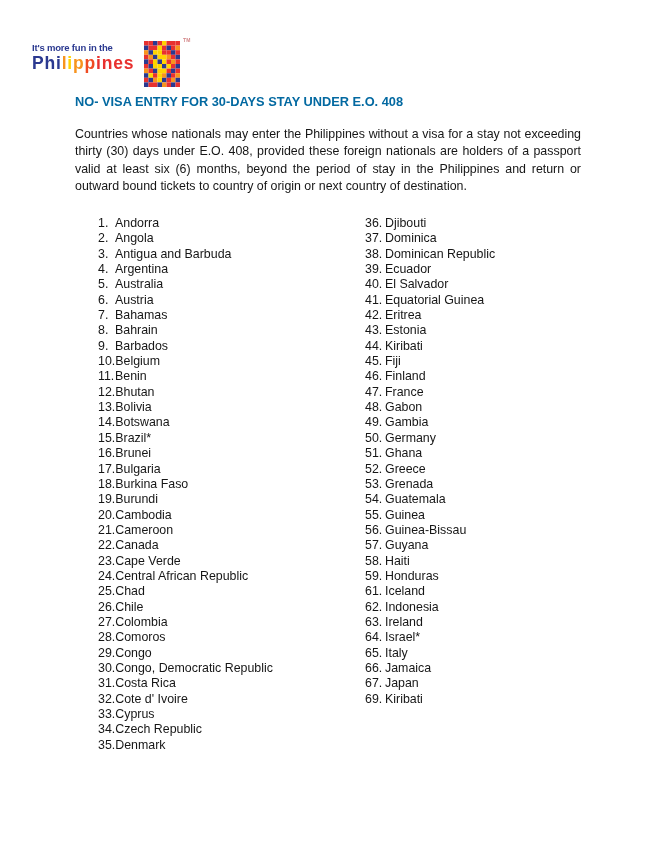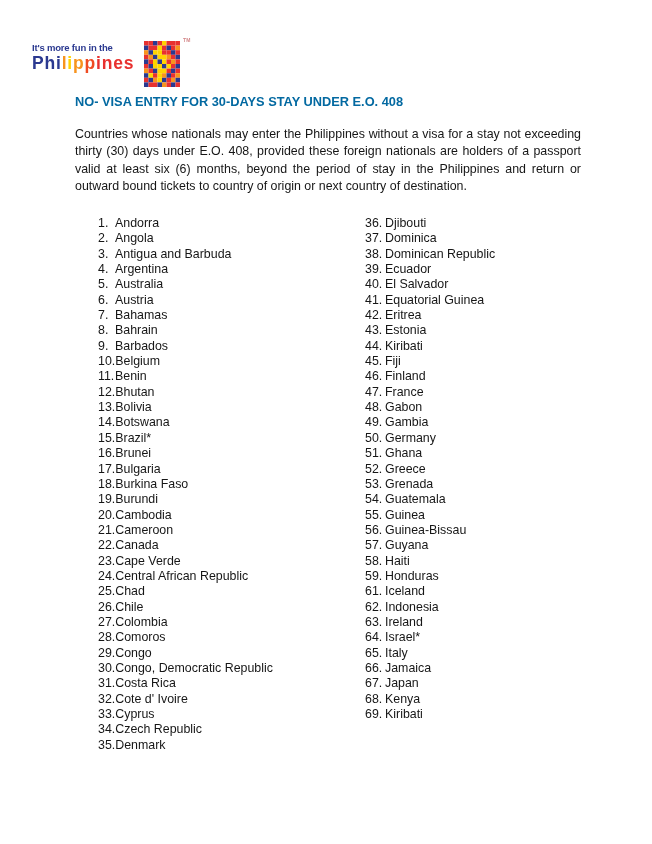--- a/index.html
+++ b/index.html
@@ -208,17 +208,16 @@
       <div class="li"><span class="num">57.</span><span>Guyana</span></div>
       <div class="li"><span class="num">58.</span><span>Haiti</span></div>
       <div class="li"><span class="num">59.</span><span>Honduras</span></div>
       <div class="li"><span class="num">61.</span><span>Iceland</span></div>
       <div class="li"><span class="num">62.</span><span>Indonesia</span></div>
       <div class="li"><span class="num">63.</span><span>Ireland</span></div>
       <div class="li"><span class="num">64.</span><span>Israel*</span></div>
       <div class="li"><span class="num">65.</span><span>Italy</span></div>
       <div class="li"><span class="num">66.</span><span>Jamaica</span></div>
       <div class="li"><span class="num">67.</span><span>Japan</span></div>
-      <div class="li"><span class="num">68.</span><span>Kenya</span></div>
       <div class="li"><span class="num">69.</span><span>Kiribati</span></div>
     </div>
 
 </div>
 
 </body></html>

